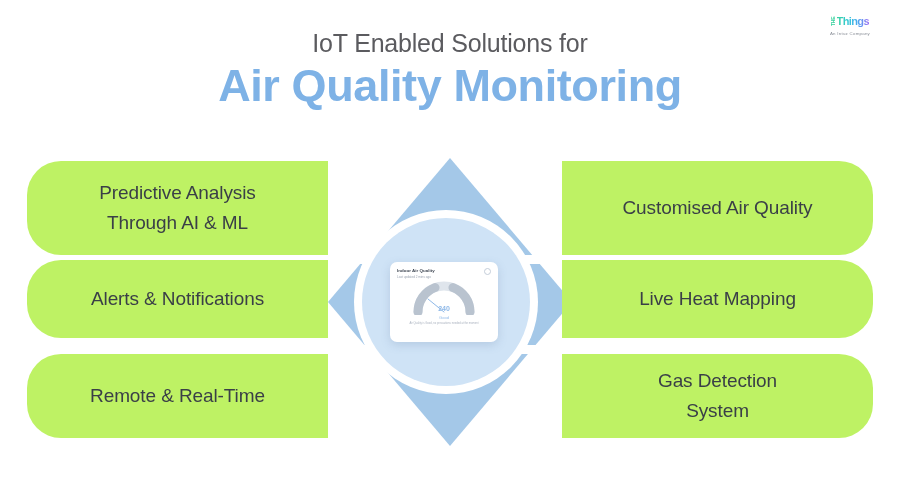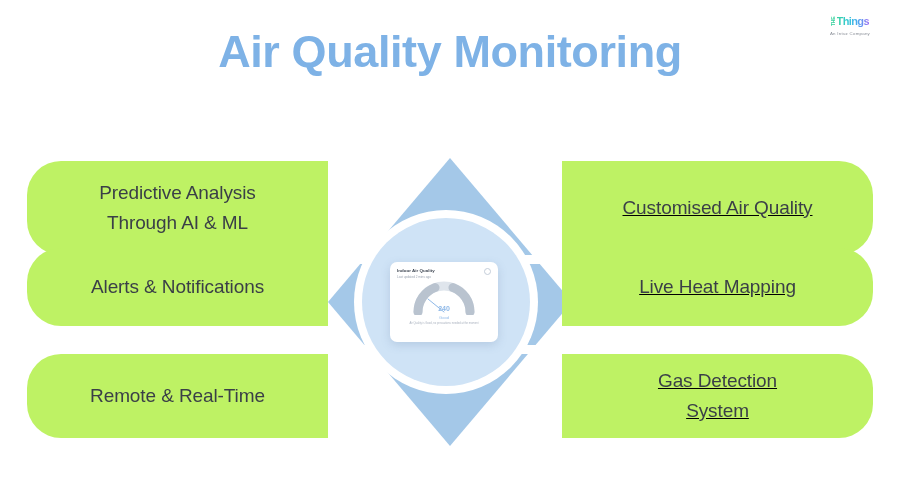--- a/index.html
+++ b/index.html
@@ -178,38 +178,39 @@
     padding: 0 18px;
   }
   .card-label {
     font-size: 19px;
     color: #3a3f47;
     line-height: 30px;
     letter-spacing: -0.1px;
   }
 
   .card.left  { left: 27px;  width: 301px; border-radius: 34px 0 0 34px; }
-  .card.right { left: 562px; width: 311px; border-radius: 0 34px 34px 0; text-decoration: underline; }
+  .card.right { left: 562px; width: 311px; border-radius: 0 34px 34px 0; }
 
   .row-1 { top: 161px; height: 94px; }
-  .row-2 { top: 248px; height: 78px; }
+  .row-2 { top: 260px; height: 78px; }
   .row-3 { top: 354px; height: 84px; }
 </style>
 </head>
 <body>
 
 <div class="logo">
   <div class="logo-mark">
     <span class="logo-pre">THE</span>
     <span class="logo-word">Things</span>
   </div>
   <div class="logo-tagline">An Intuz Company</div>
 </div>
 
 <div class="heading-block">
+  <div class="heading-sub">IoT Enabled Solutions for</div>
   <div class="heading-main">Air Quality Monitoring</div>
 </div>
 
 <div class="center-graphic">
   <svg width="244" height="288" viewBox="0 0 244 288">
 
     <path d="M0,0 L122,0 L122,288 L0,288 Z" fill="#a4c8e8"></path>
     <path d="M0,0 L0,144 L122,0 Z" fill="#ffffff"></path>
     <path d="M0,288 L0,144 L122,288 Z" fill="#ffffff"></path>
 

